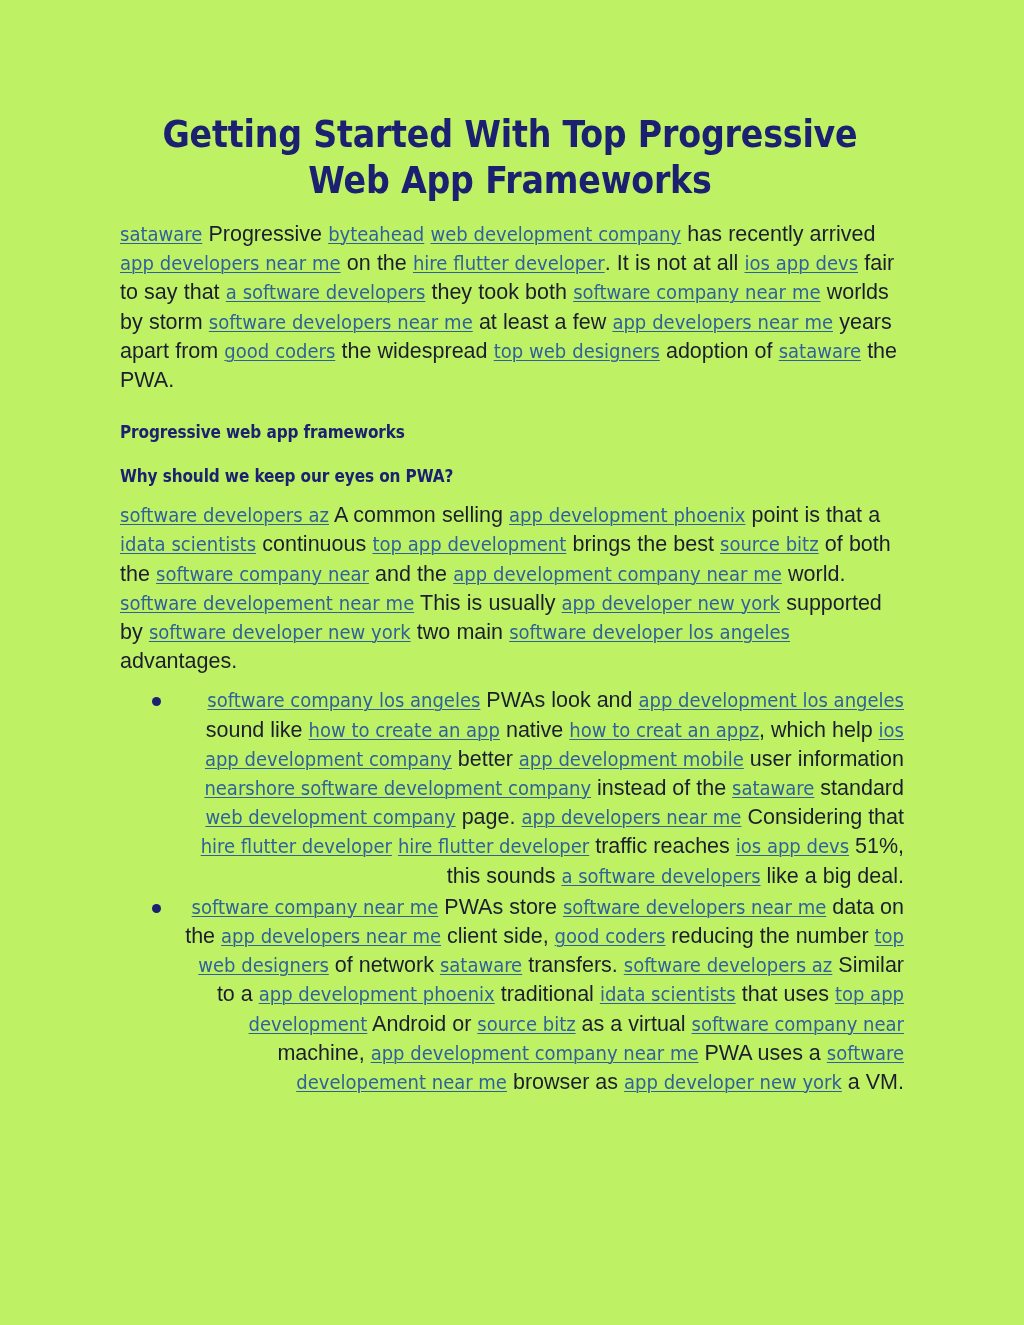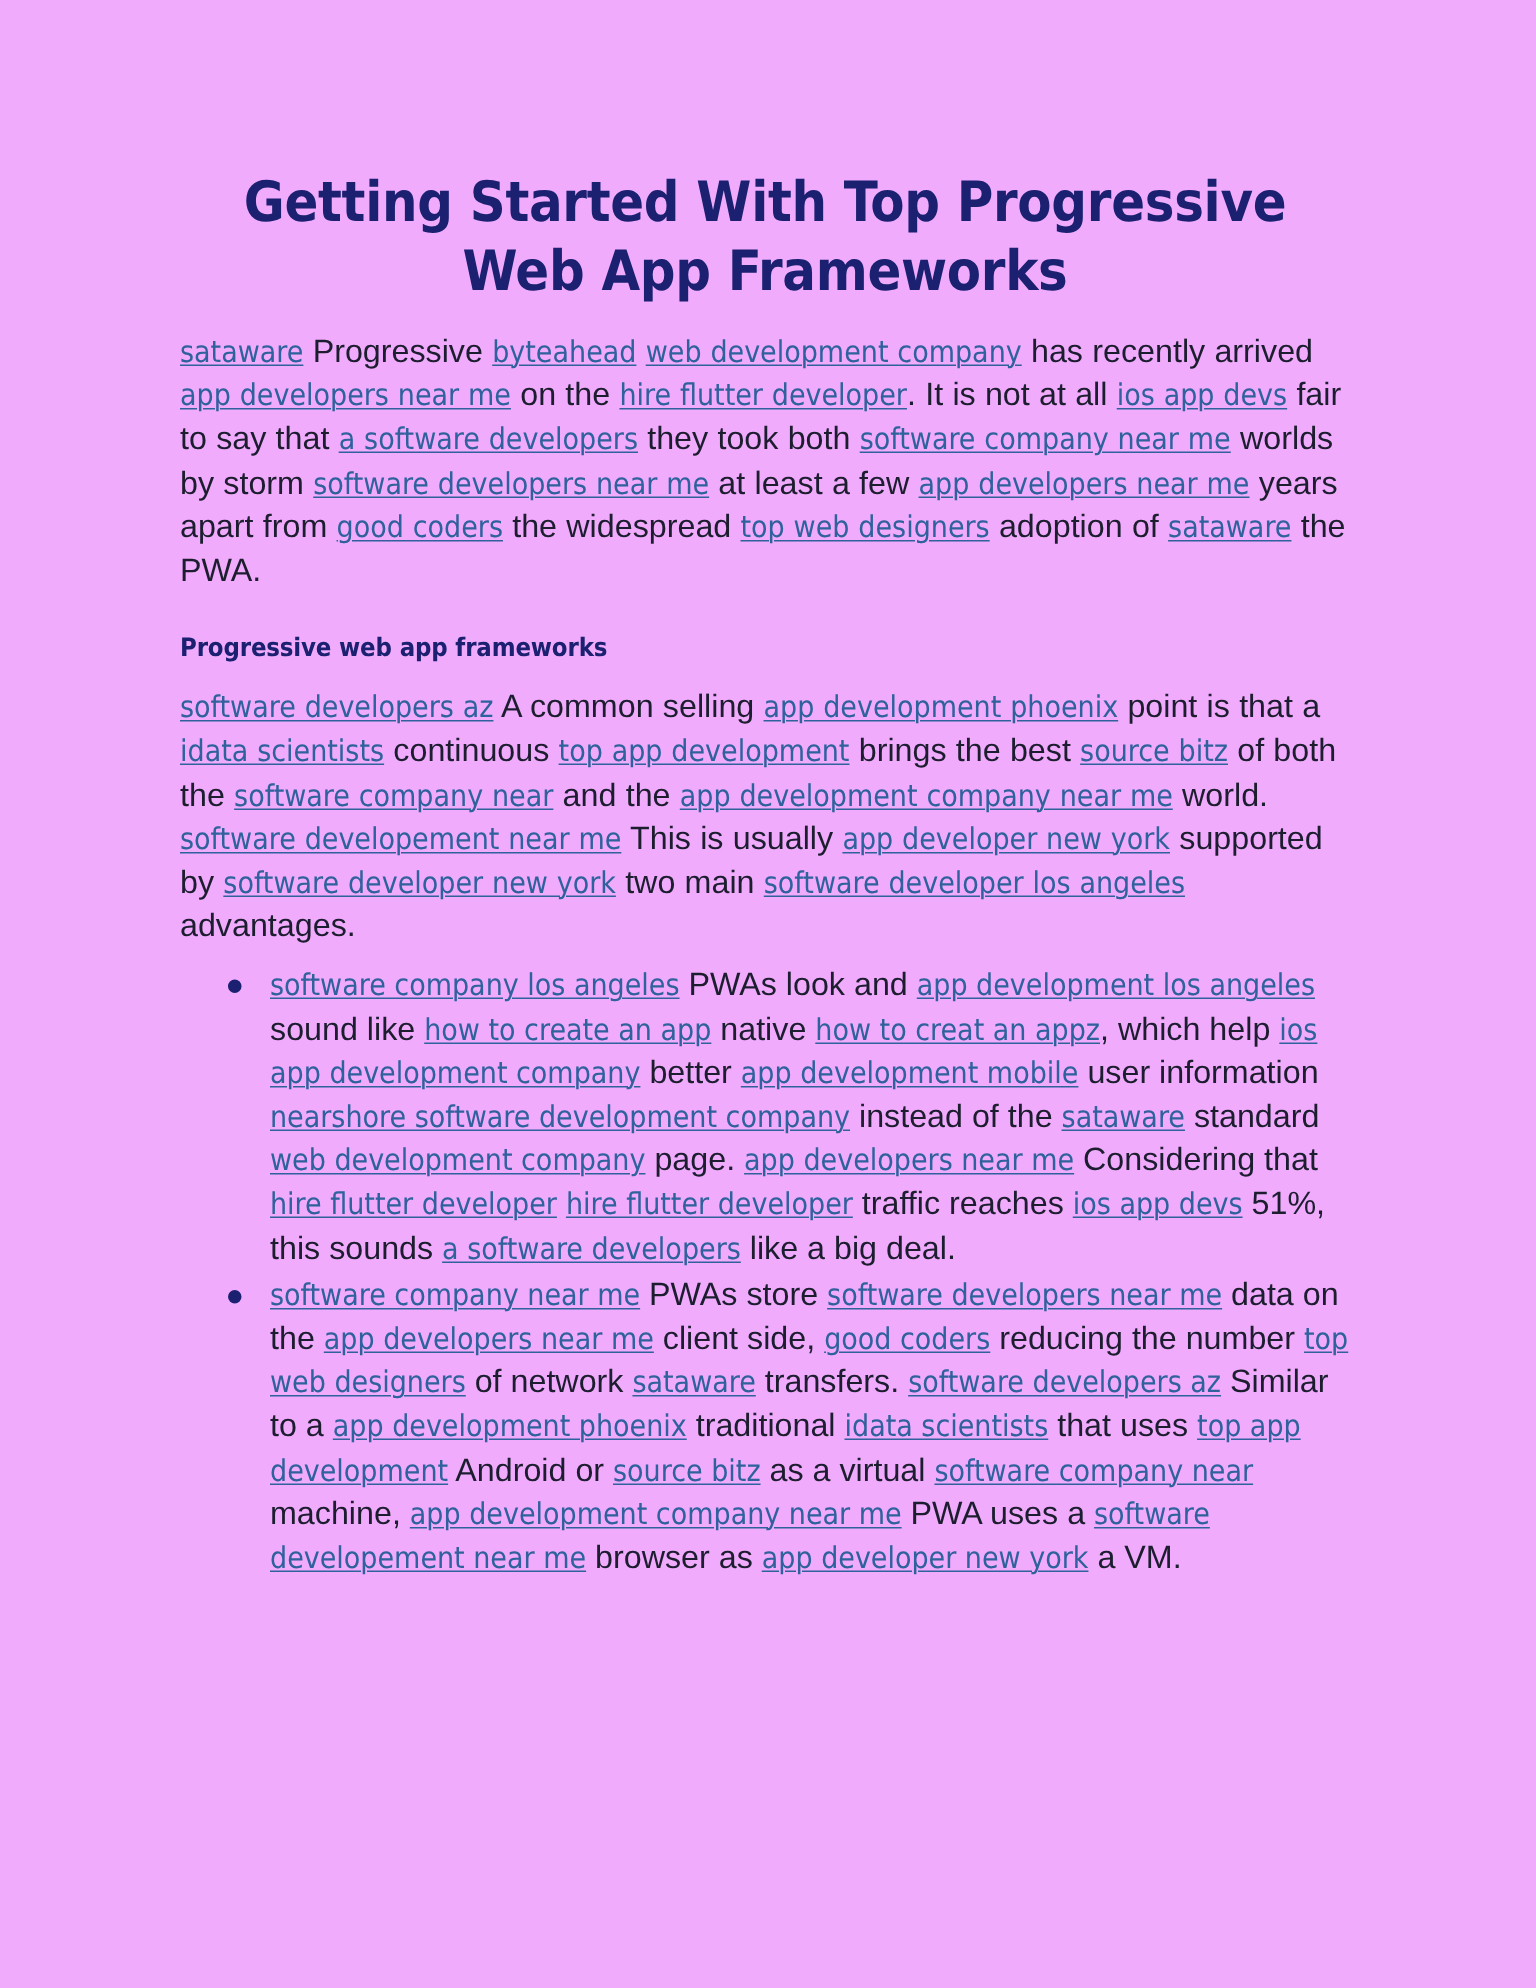--- a/index.html
+++ b/index.html
@@ -12,21 +12,21 @@
     width: 1024px;
     height: 1325px;
     font-family: "Liberation Sans", sans-serif;
     -webkit-font-smoothing: antialiased;
   }
 
   #page {
     position: relative;
     width: 1024px;
     height: 1325px;
-    background: #f0abfc;
+    background: #bef264;
     box-sizing: border-box;
     padding: 112px 120px 0 120px;
   }
 
   
   .doc-title {
     margin: 0 0 16px 0;
     font-family: "DejaVu Sans Condensed", "Liberation Sans Narrow", "Liberation Sans", sans-serif;
     font-size: 37px;
     line-height: 46px;
@@ -70,20 +70,21 @@
     font-family: "DejaVu Sans Condensed", "Liberation Sans Narrow", "Liberation Sans", sans-serif;
     cursor: pointer;
   }
 
   
   ul.bullets {
     margin: 8px 0 0 0;
     padding: 0;
     list-style: none;
     width: 784px;
+    text-align: right;
   }
   ul.bullets > li {
     position: relative;
     margin: 0 0 2px 0;
     padding-left: 60px;
     font-size: 21.5px;
     line-height: 29.2px;
     color: #1d1d30;
   }
   ul.bullets > li .bullet-dot {
@@ -100,20 +101,21 @@
 <body>
 
 <div id="page">
 
   <h1 class="doc-title">Getting Started With Top Progressive Web App Frameworks</h1>
 
   <p class="para"><a class="lnk" href="#">sataware</a><span> Progressive </span><a class="lnk" href="#">byteahead</a><span> </span><a class="lnk" href="#">web development company</a><span> has recently arrived </span><a class="lnk" href="#">app developers near me</a><span>  on the </span><a class="lnk" href="#">hire flutter developer</a><span>. It is not at all </span><a class="lnk" href="#">ios app devs</a><span> fair to say that </span><a class="lnk" href="#">a software developers</a><span> they took both </span><a class="lnk" href="#">software company near me</a><span> worlds by storm </span><a class="lnk" href="#">software developers near me</a><span> at least a few </span><a class="lnk" href="#">app developers near me</a><span> years apart from </span><a class="lnk" href="#">good coders</a><span> the widespread </span><a class="lnk" href="#">top web designers</a><span> adoption of </span><a class="lnk" href="#">sataware</a><span> the PWA.</span></p>
 
   <h2 class="heading">Progressive web app frameworks</h2>
 
+  <h2 class="heading tight">Why should we keep our eyes on PWA?</h2>
 
   <p class="para"><a class="lnk" href="#">software developers az</a><span> A common selling </span><a class="lnk" href="#">app development phoenix</a><span> point is that a </span><a class="lnk" href="#">idata scientists</a><span> continuous </span><a class="lnk" href="#">top app development</a><span> brings the best </span><a class="lnk" href="#">source bitz</a><span> of both the </span><a class="lnk" href="#">software company near</a><span> and the </span><a class="lnk" href="#">app development company near me</a><span> world. </span><a class="lnk" href="#">software developement near me</a><span> This is usually </span><a class="lnk" href="#">app developer new york</a><span> supported by </span><a class="lnk" href="#">software developer new york</a><span> two main </span><a class="lnk" href="#">software developer los angeles</a><span> advantages.</span></p>
 
   <ul class="bullets">
     <li>
       <span class="bullet-dot"></span>
       <span class="li-body"><a class="lnk" href="#">software company los angeles</a><span> PWAs look and </span><a class="lnk" href="#">app development los angeles</a><span> sound like </span><a class="lnk" href="#">how to create an app</a><span> native </span><a class="lnk" href="#">how to creat an appz</a><span>, which help </span><a class="lnk" href="#">ios app development company</a><span> better </span><a class="lnk" href="#">app development mobile</a><span> user information </span><a class="lnk" href="#">nearshore software development company</a><span> instead of the </span><a class="lnk" href="#">sataware</a><span> standard </span><a class="lnk" href="#">web development company</a><span> page. </span><a class="lnk" href="#">app developers near me</a><span> Considering that </span><a class="lnk" href="#">hire flutter developer</a><span> </span><a class="lnk" href="#">hire flutter developer</a><span> traffic reaches </span><a class="lnk" href="#">ios app devs</a><span> 51%, this sounds </span><a class="lnk" href="#">a software developers</a><span> like a big deal.</span></span>
     </li>
     <li>
       <span class="bullet-dot"></span>

